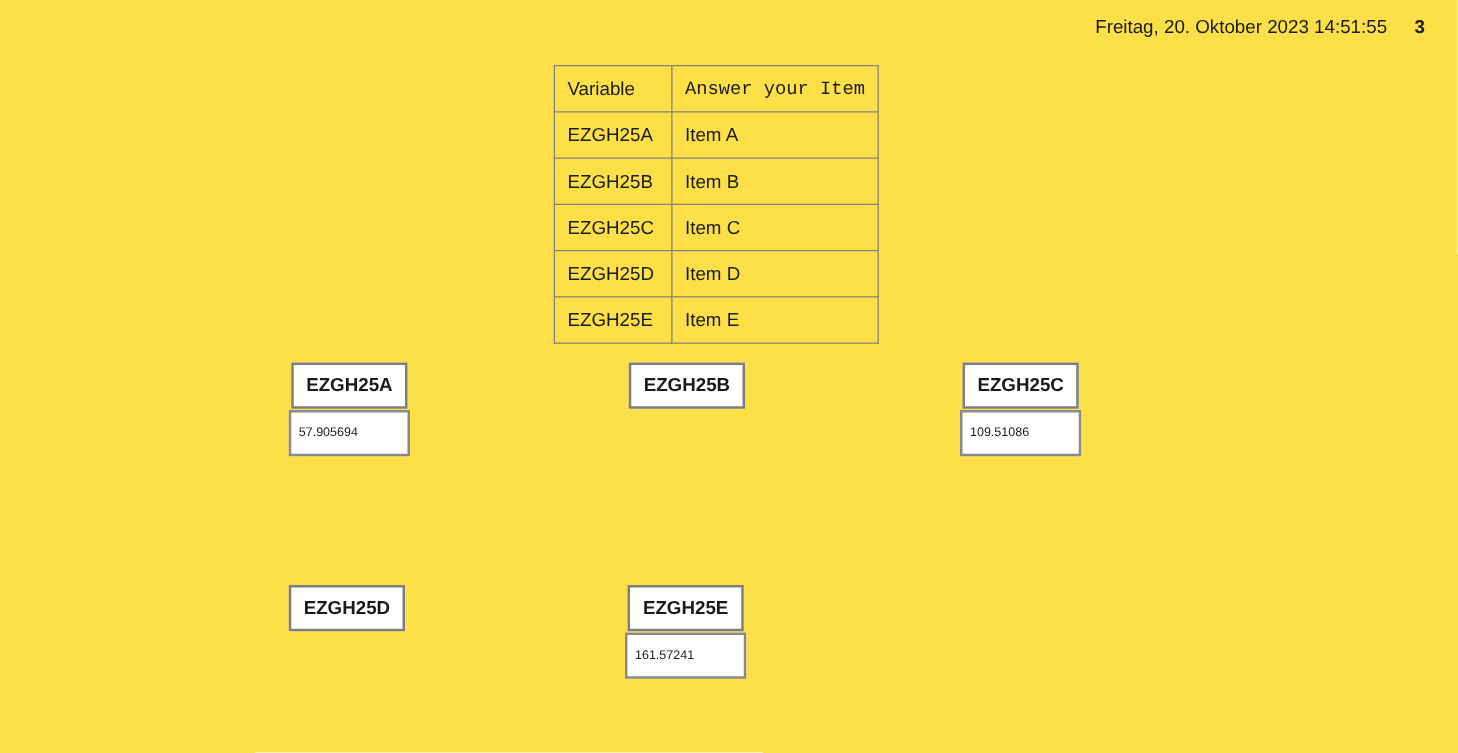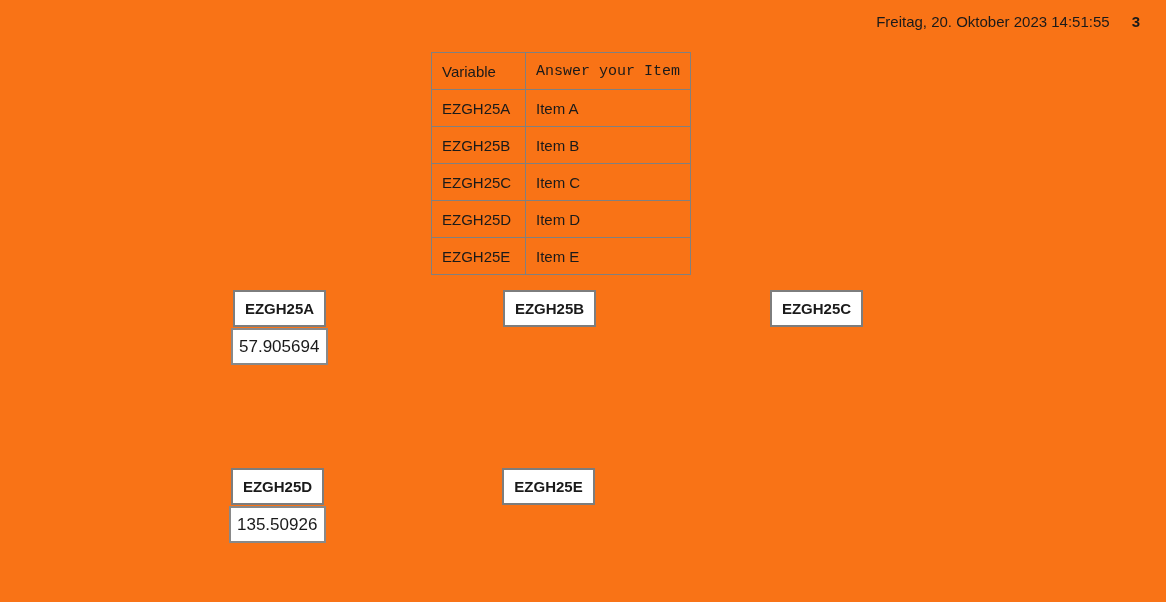--- a/index.html
+++ b/index.html
@@ -4,39 +4,39 @@
 <style>
   html, body {
     margin: 0;
     padding: 0;
     background: #ffffff;
   }
   .page {
     position: relative;
     width: 1166px;
     height: 602px;
-    background: #f97316;
+    background: #fde047;
     font-family: "Liberation Sans", sans-serif;
     color: #1a1a1a;
     overflow: hidden;
   }
   .page-header {
     position: absolute;
     top: 13px;
     right: 26px;
     font-size: 15px;
     white-space: nowrap;
   }
   .page-num {
     font-weight: bold;
     margin-left: 22px;
   }
   .mapping-table {
     position: absolute;
-    left: 431px;
+    left: 443px;
     top: 52px;
     border-collapse: collapse;
     font-size: 15px;
   }
   .mapping-table th,
   .mapping-table td {
     border: 1px solid #808080;
     font-weight: normal;
     text-align: left;
     vertical-align: middle;
@@ -58,21 +58,21 @@
     text-align: center;
     font-weight: bold;
     font-size: 15px;
     background: #ffffff;
   }
   .var-value {
     border: 2px solid #898989;
     height: 33px;
     line-height: 33px;
     padding-left: 6px;
-    font-size: 17px;
+    font-size: 10px;
     background: #ffffff;
     white-space: nowrap;
     overflow: hidden;
   }
 </style>
 </head>
 <body>
 
 <div class="page">
 
@@ -115,24 +115,25 @@
     <div class="var-label">EZGH25A</div>
     <div class="var-value">57.905694</div>
   </div>
 
   <div class="var-box" style="left:501px; top:290px;">
     <div class="var-label">EZGH25B</div>
   </div>
 
   <div class="var-box" style="left:768px; top:290px;">
     <div class="var-label">EZGH25C</div>
+    <div class="var-value">109.51086</div>
   </div>
 
   <div class="var-box" style="left:229px; top:468px;">
     <div class="var-label">EZGH25D</div>
-    <div class="var-value">135.50926</div>
   </div>
 
   <div class="var-box" style="left:500px; top:468px;">
     <div class="var-label">EZGH25E</div>
+    <div class="var-value">161.57241</div>
   </div>
 
 </div>
 
 </body></html>

